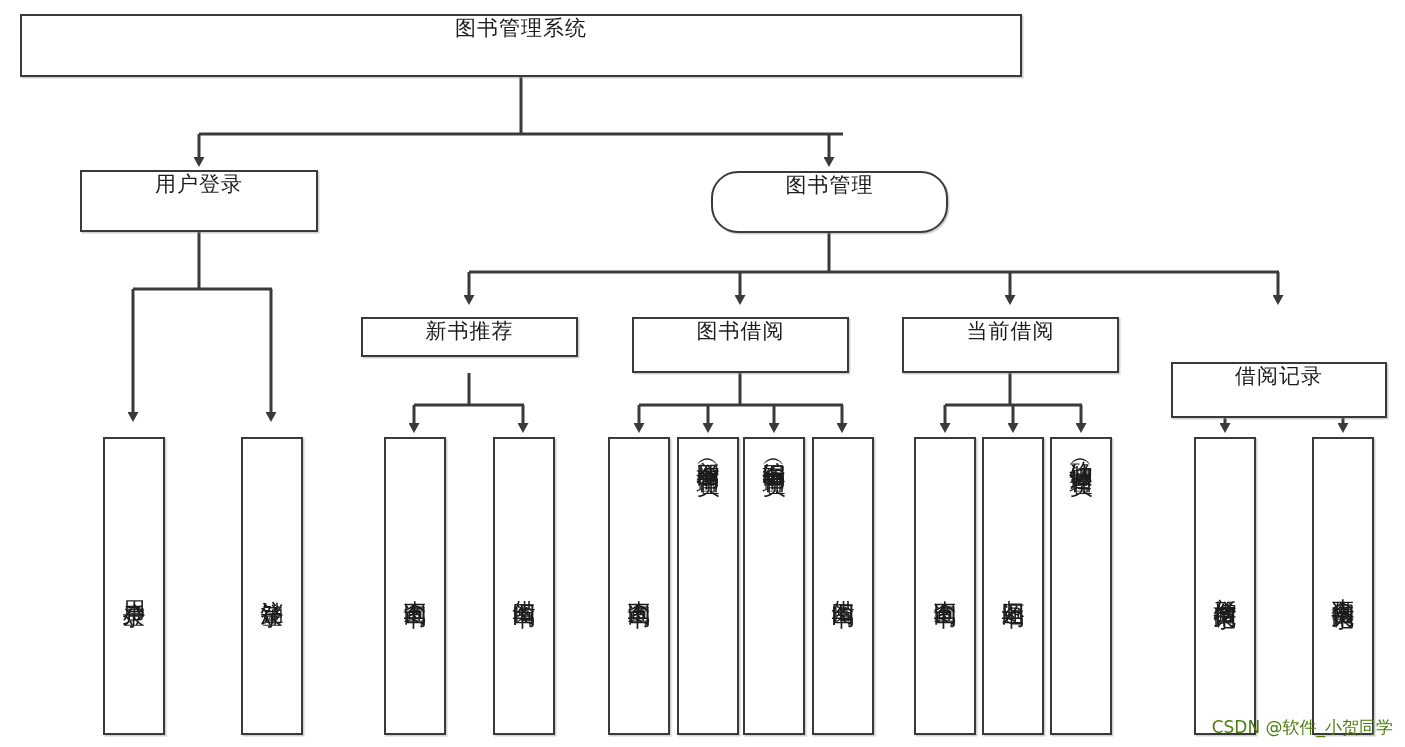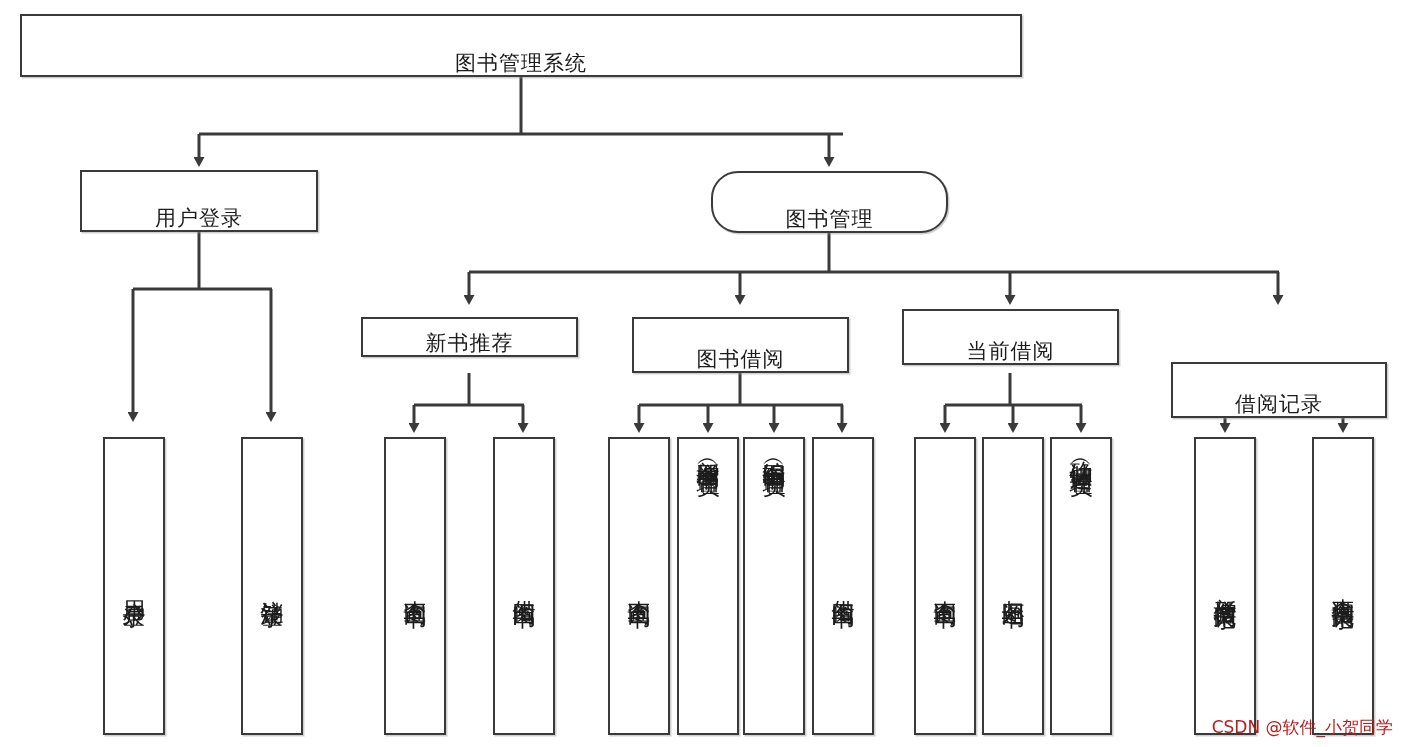--- a/index.html
+++ b/index.html
@@ -25,21 +25,21 @@
     width: 1405px;
     height: 747px;
   }
   .node-box {
     position: absolute;
     box-sizing: border-box;
     background: #ffffff;
     border: 2.5px solid #3a3a3a;
     box-shadow: 1.5px 1.5px 0 rgba(150,150,150,0.45);
     display: flex;
-    align-items: flex-end;
+    align-items: flex-start;
     justify-content: center;
     z-index: 2;
   }
   .node-label {
     color: #1c1c1c;
     font-family: "DejaVu Sans", "Liberation Sans", sans-serif;
     font-weight: 400;
     line-height: 1.15;
     white-space: nowrap;
   }
@@ -65,21 +65,21 @@
   }
   .node-leaf.leaf-center {
     align-items: center;
     padding-top: 0;
   }
   #watermark {
     position: absolute;
     right: 12px;
     bottom: 8px;
     font-size: 17px;
-    color: #b91c1c;
+    color: #4d7c0f;
     font-family: "DejaVu Sans", "Liberation Sans", sans-serif;
     z-index: 3;
     white-space: nowrap;
     pointer-events: none;
   }
 </style>
 </head>
 <body>
 
 <div id="diagram-root">
@@ -144,21 +144,21 @@
   <div class="node-box node-l2" style="left:711px; top:171px; width:237px; height:62px;border-radius:27px;">
     <span class="node-label">图书管理</span>
   </div>
 
   <div class="node-box node-l3" style="left:361px; top:317px; width:217px; height:40px;">
     <span class="node-label">新书推荐</span>
   </div>
   <div class="node-box node-l3" style="left:632px; top:317px; width:217px; height:56px;">
     <span class="node-label">图书借阅</span>
   </div>
-  <div class="node-box node-l3" style="left:902px; top:309px; width:217px; height:56px;">
+  <div class="node-box node-l3" style="left:902px; top:317px; width:217px; height:56px;">
     <span class="node-label">当前借阅</span>
   </div>
   <div class="node-box node-l3" style="left:1171px; top:317px; width:216px; height:56px;margin-top:45px;">
     <span class="node-label">借阅记录</span>
   </div>
 
   <div class="node-box node-leaf leaf-center" style="left:103px; top:437px; width:62px; height:298px;">
     <span class="node-label">用户登录</span>
   </div>
   <div class="node-box node-leaf leaf-center" style="left:241px; top:437px; width:62px; height:298px;">

